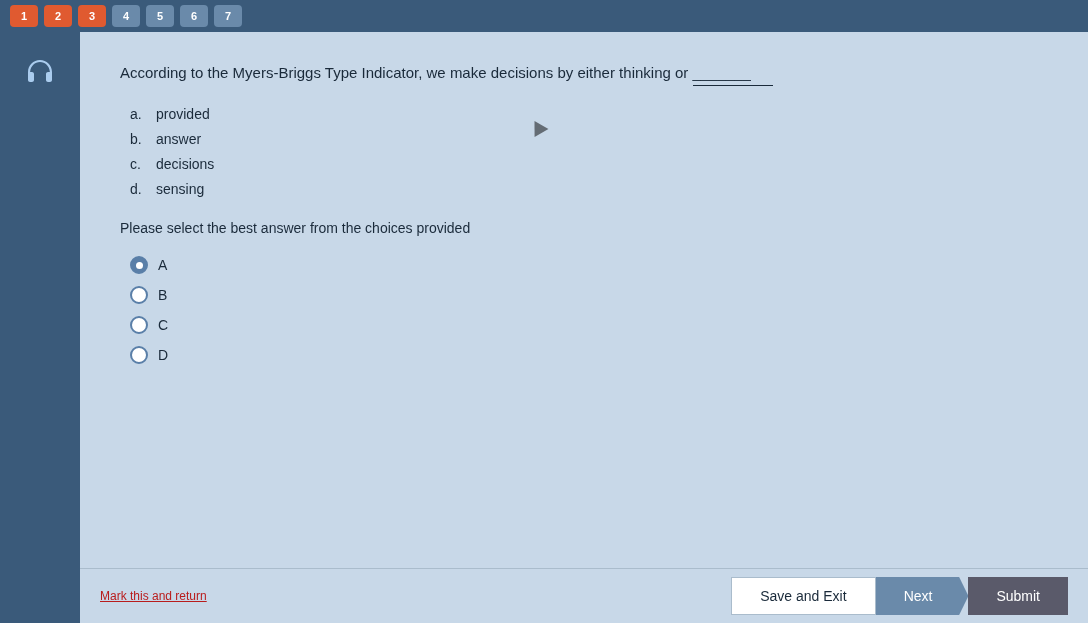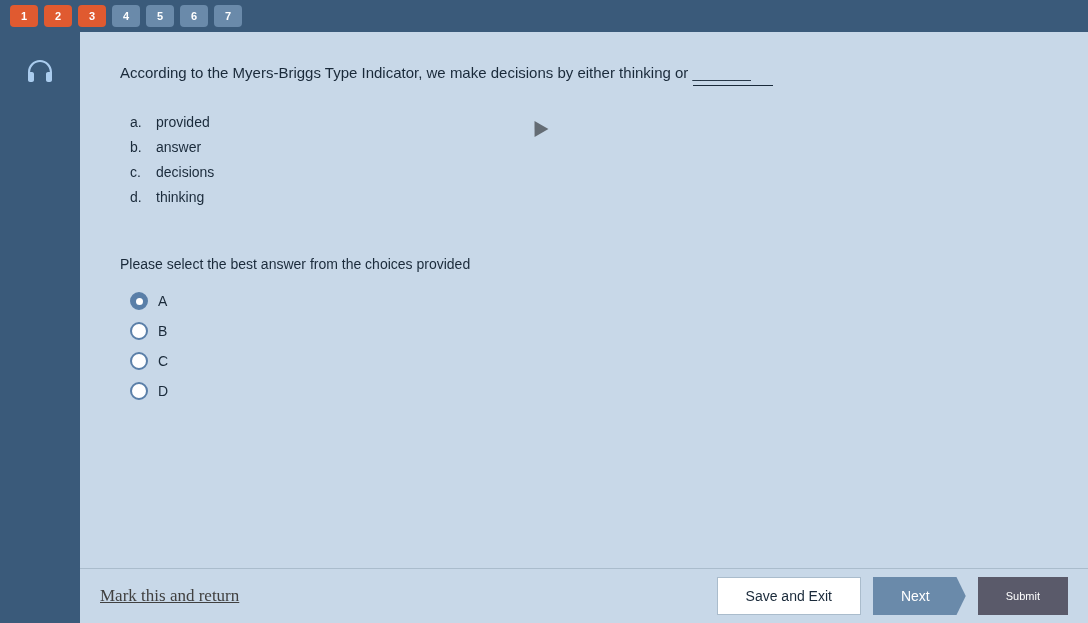--- a/index.html
+++ b/index.html
@@ -78,21 +78,21 @@
       background: #c8d8e8;
       padding: 30px 40px 20px 40px;
       display: flex;
       flex-direction: column;
     }
 
     .question-text {
       font-size: 15px;
       color: #1a2a3a;
       line-height: 1.5;
-      margin-bottom: 20px;
+      margin-bottom: 12px;
     }
 
     .question-text span.blank {
       display: inline-block;
       border-bottom: 1px solid #1a2a3a;
       width: 80px;
     }
 
     .options-list {
       margin-left: 10px;
@@ -108,21 +108,21 @@
     }
 
     .option-letter {
       min-width: 18px;
       color: #1a2a3a;
     }
 
     .instruction-text {
       font-size: 14px;
       color: #1a2a3a;
-      margin-top: 46px;
+      margin-top: 18px;
       margin-bottom: 20px;
     }
 
     .radio-group {
       display: flex;
       flex-direction: column;
       gap: 12px;
       margin-left: 10px;
     }
 
@@ -171,31 +171,30 @@
       right: 0;
       height: 55px;
       background: #c8d8e8;
       display: flex;
       align-items: center;
       padding: 0 20px;
       border-top: 1px solid #aabccc;
     }
 
     .mark-link {
-      font-size: 17px;
-      color: #404040;
+      font-size: 12px;
+      color: #b91c1c;
       text-decoration: underline;
       cursor: pointer;
       margin-right: auto;
-      font-family: Liberation Serif, serif;
     }
 
     .footer-buttons {
       display: flex;
-      gap: 12px;
+      gap: 0;
     }
 
     .btn-save-exit {
       padding: 10px 28px;
       background: white;
       border: 1px solid #aabccc;
       font-size: 14px;
       color: #1a2a3a;
       cursor: pointer;
       border-radius: 0;
@@ -209,21 +208,21 @@
       color: white;
       cursor: pointer;
       clip-path: polygon(0 0, 90% 0, 100% 50%, 90% 100%, 0 100%);
       padding-right: 36px;
     }
 
     .btn-submit {
       padding: 10px 28px;
       background: #5a5a6a;
       border: none;
-      font-size: 11px;
+      font-size: 14px;
       color: white;
       cursor: pointer;
     }
 
     
     .cursor-indicator {
       position: absolute;
       top: 120px;
       left: 530px;
       width: 0;
@@ -268,21 +267,21 @@
     <div class="option-item">
       <span class="option-letter">b.</span>
       <span>answer</span>
     </div>
     <div class="option-item">
       <span class="option-letter">c.</span>
       <span>decisions</span>
     </div>
     <div class="option-item">
       <span class="option-letter">d.</span>
-      <span>thinking</span>
+      <span>sensing</span>
     </div>
   </div>
 
   <div class="instruction-text">Please select the best answer from the choices provided</div>
 
   <div class="radio-group">
     <div class="radio-item">
       <div class="radio-circle selected"></div>
       <span class="radio-label">A</span>
     </div>

